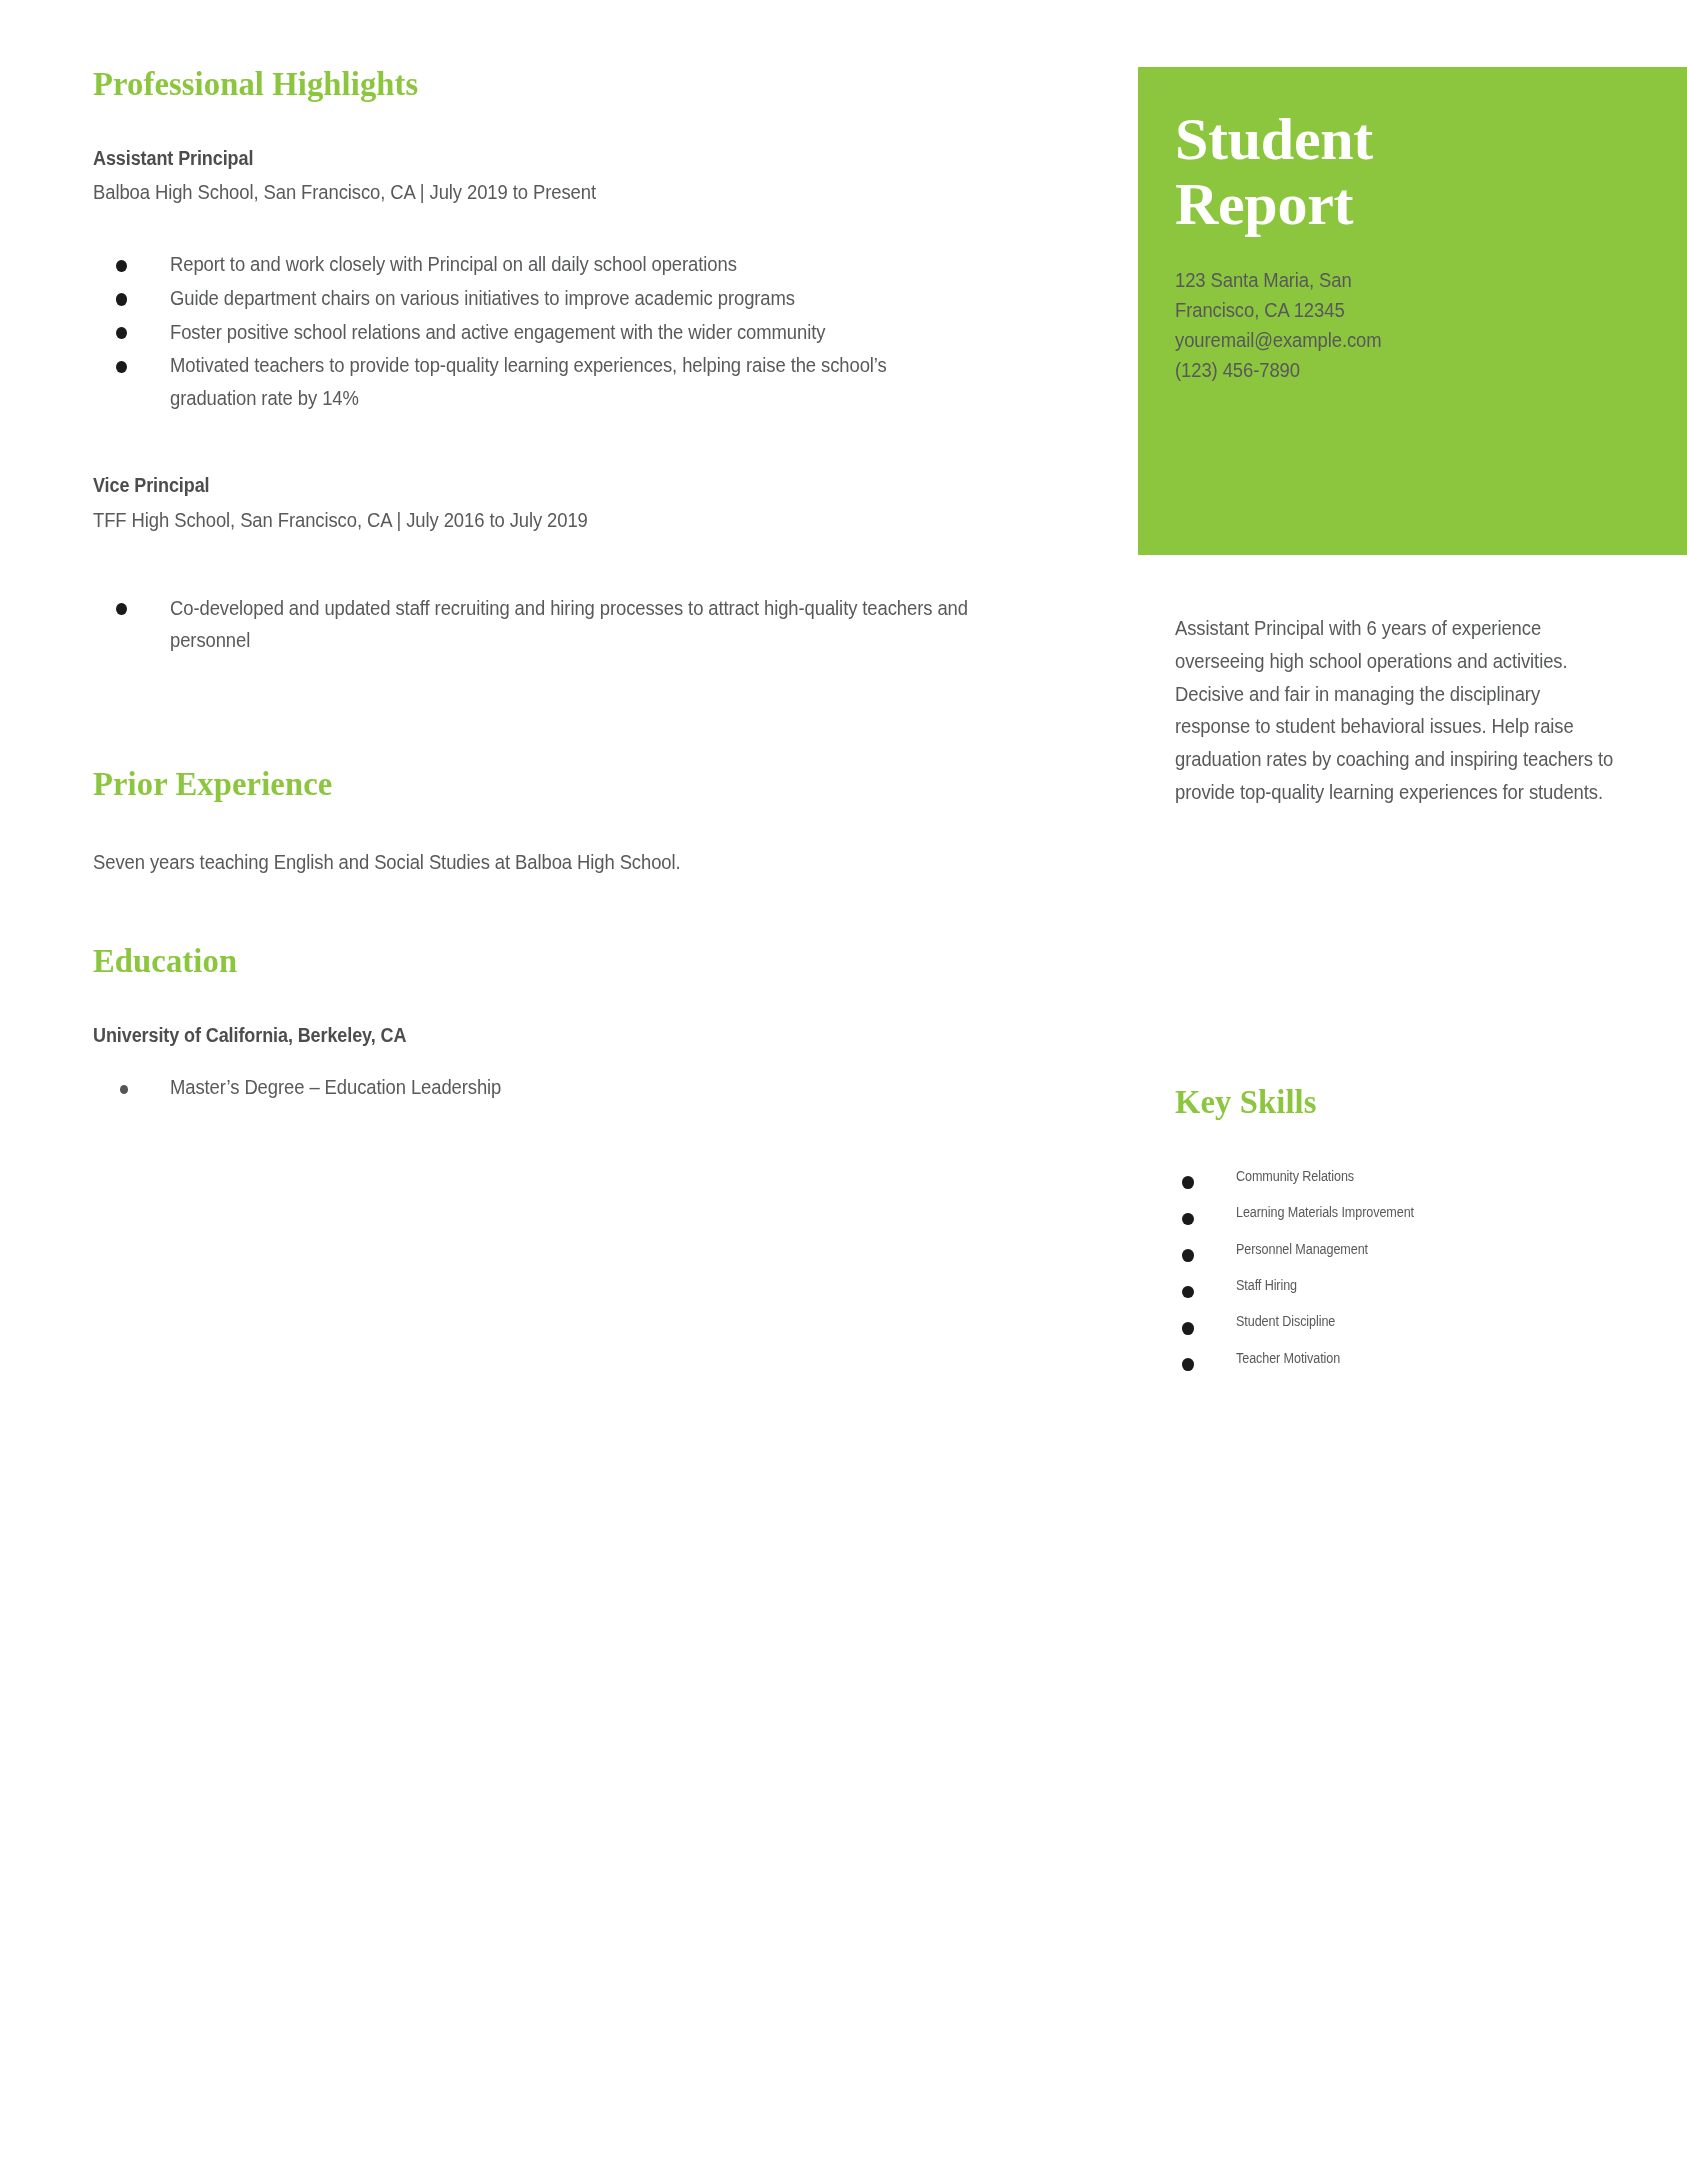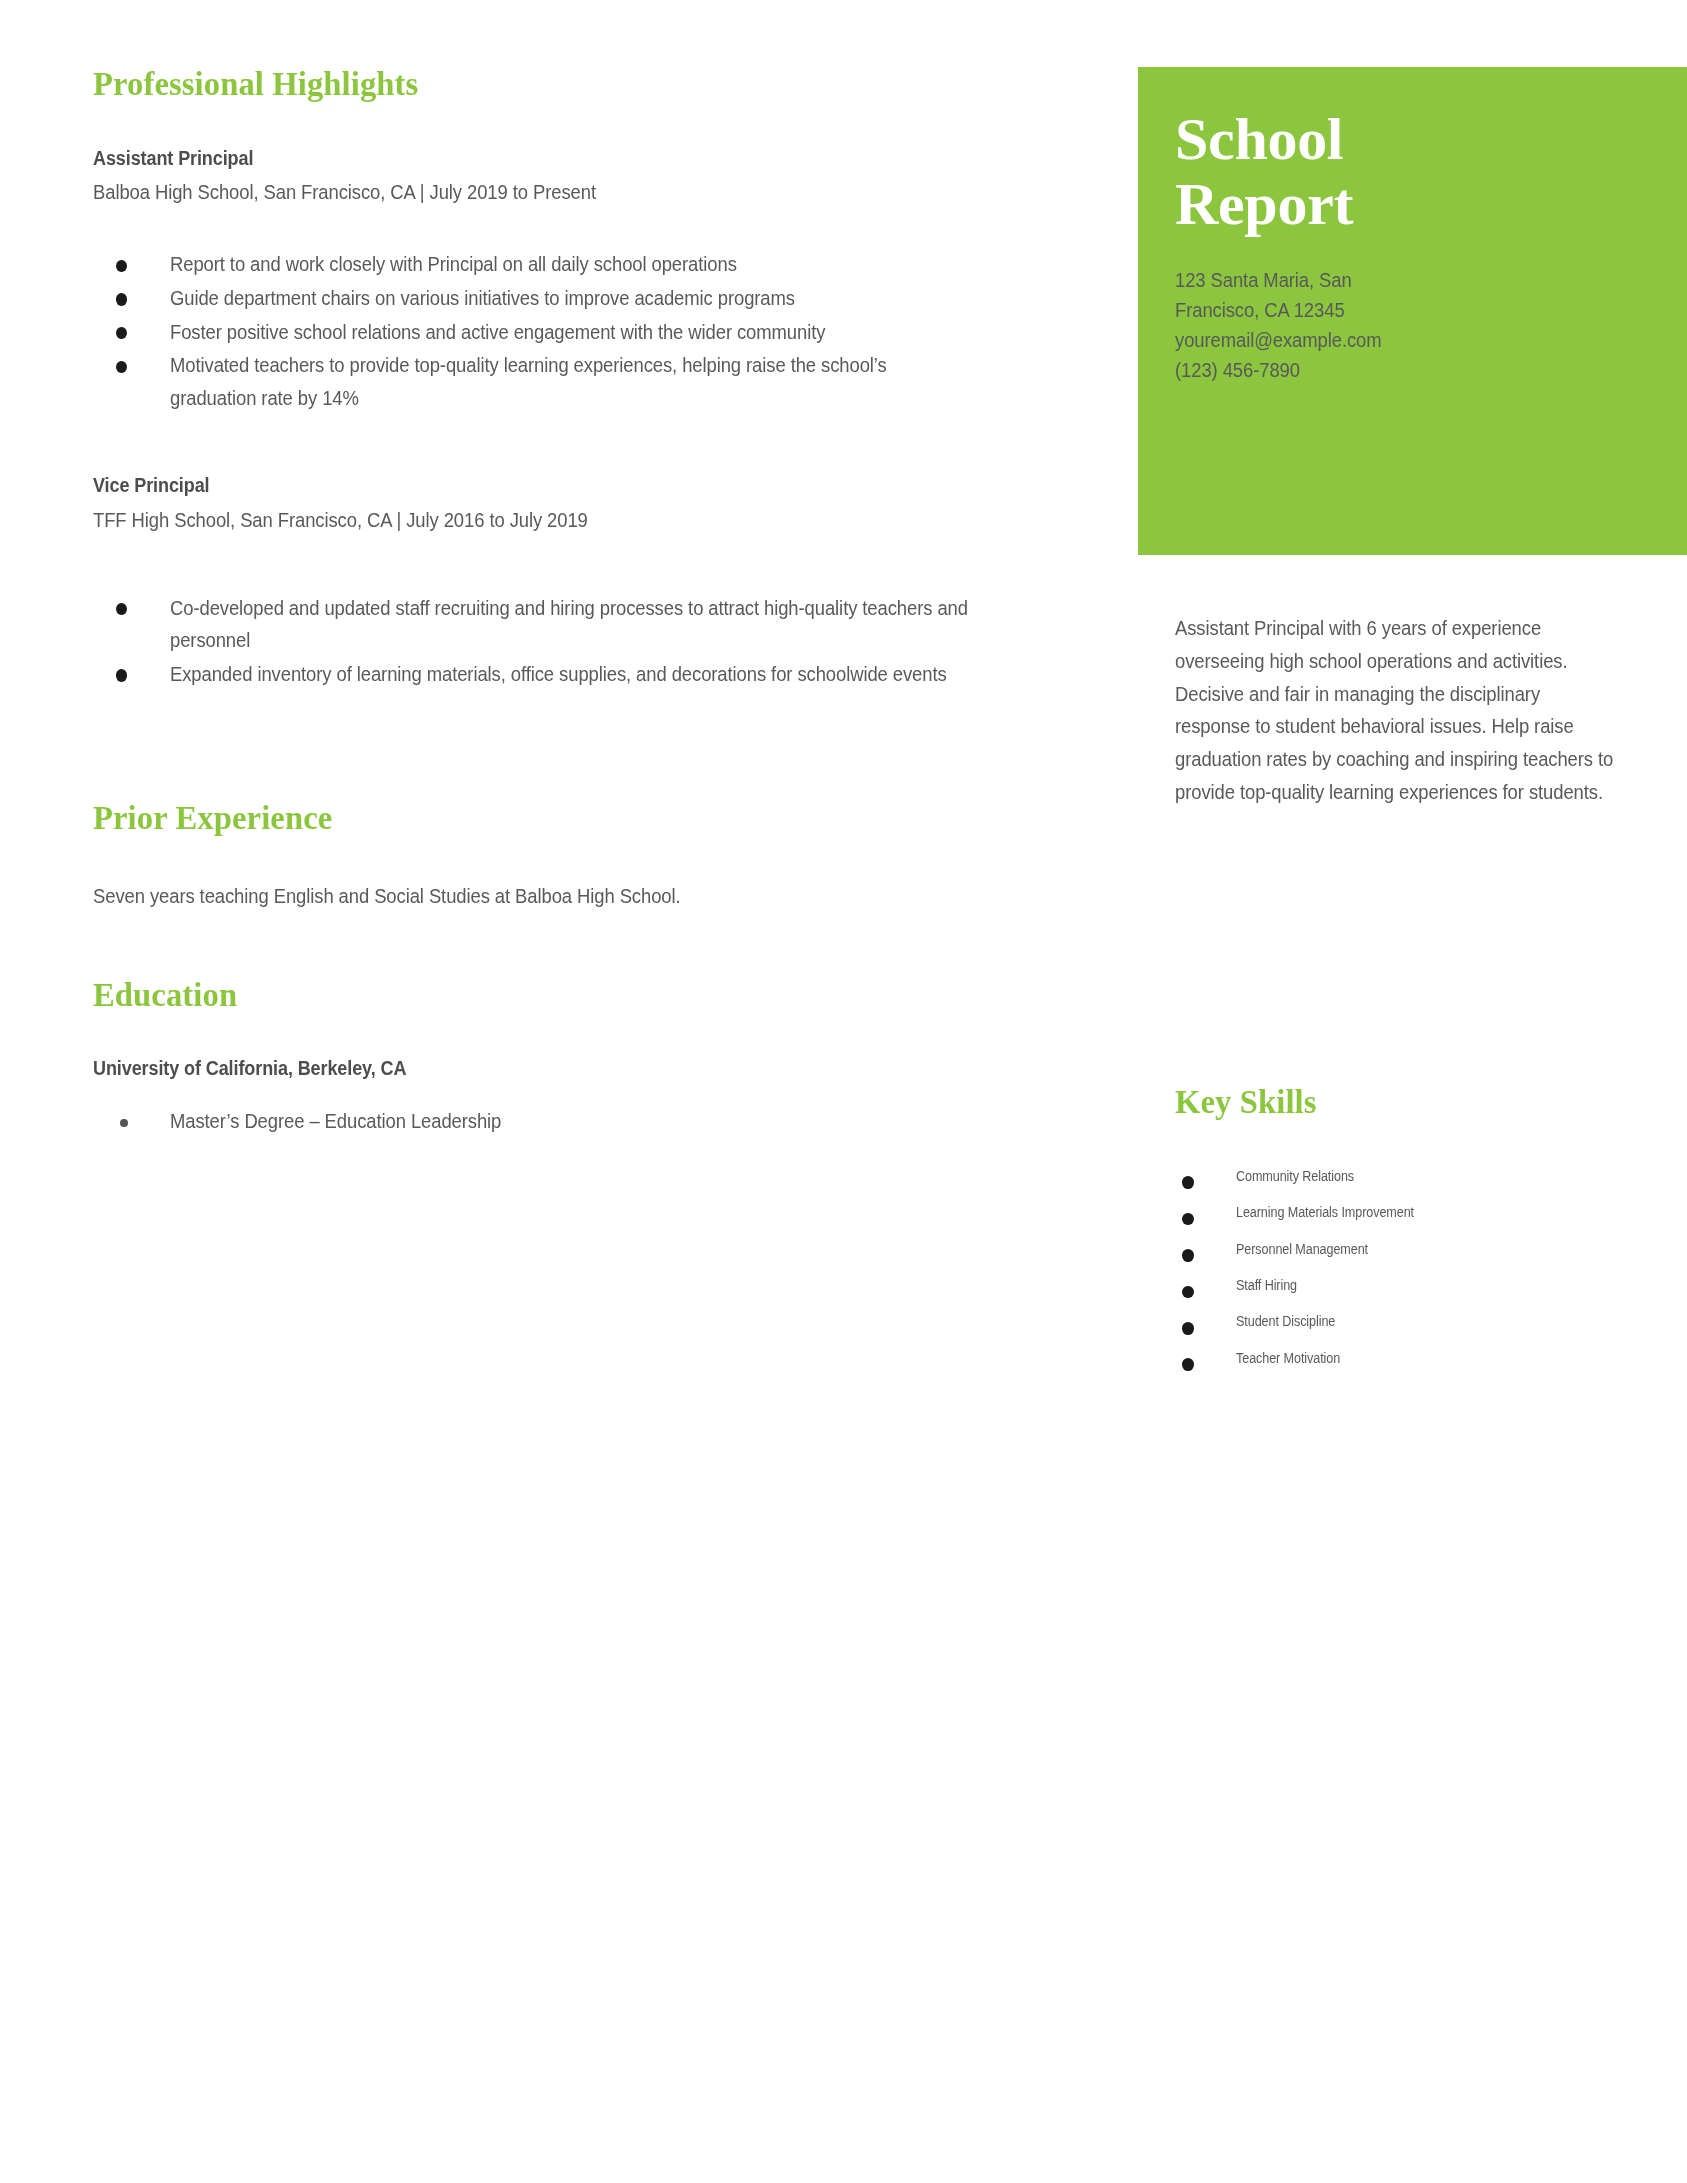--- a/index.html
+++ b/index.html
@@ -255,21 +255,20 @@
 
     <div class="spacer-l"></div>
 
     <div>
       <p class="job-title">Vice Principal</p>
       <div class="spacer-xs"></div>
       <p class="job-meta">TFF High School, San Francisco, CA | July 2016 to July 2019</p>
       <div class="spacer-l"></div>
       <ul class="bullets">
         <li><span class="btxt">Co-developed and updated staff recruiting and hiring processes to attract high-quality teachers and personnel</span></li>
-        <li><span class="btxt">Expanded inventory of learning materials, office supplies, and decorations for schoolwide events</span></li>
       </ul>
     </div>
 
     <div class="spacer-xl"></div>
     <div class="spacer-m"></div>
 
     <h2 class="section-heading">Prior Experience</h2>
 
     <div class="spacer-l"></div>
 
@@ -288,21 +287,21 @@
     <ul class="bullets small-bullets">
       <li><span class="btxt">Master’s Degree – Education Leadership</span></li>
     </ul>
 
   </div>
 
   <div class="right-col">
 
     <div class="name-block">
       <h1 class="full-name">
-        <span>School</span><br>
+        <span>Student</span><br>
         <span>Report</span>
       </h1>
       <div class="contact-lines">
         <div>123 Santa Maria, San</div>
         <div>Francisco, CA 12345</div>
         <div>youremail@example.com</div>
         <div>(123) 456-7890</div>
       </div>
     </div>
 

